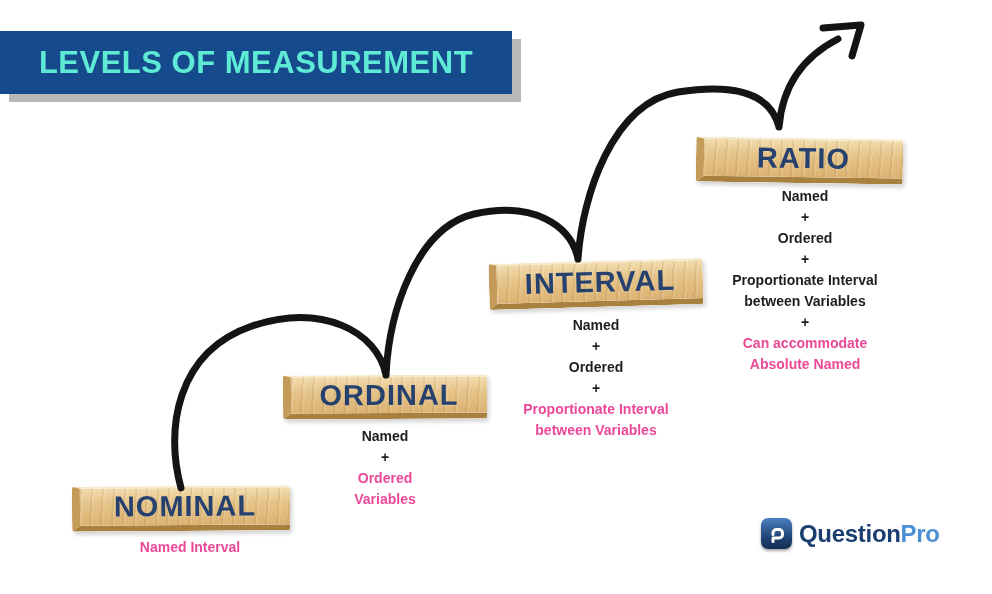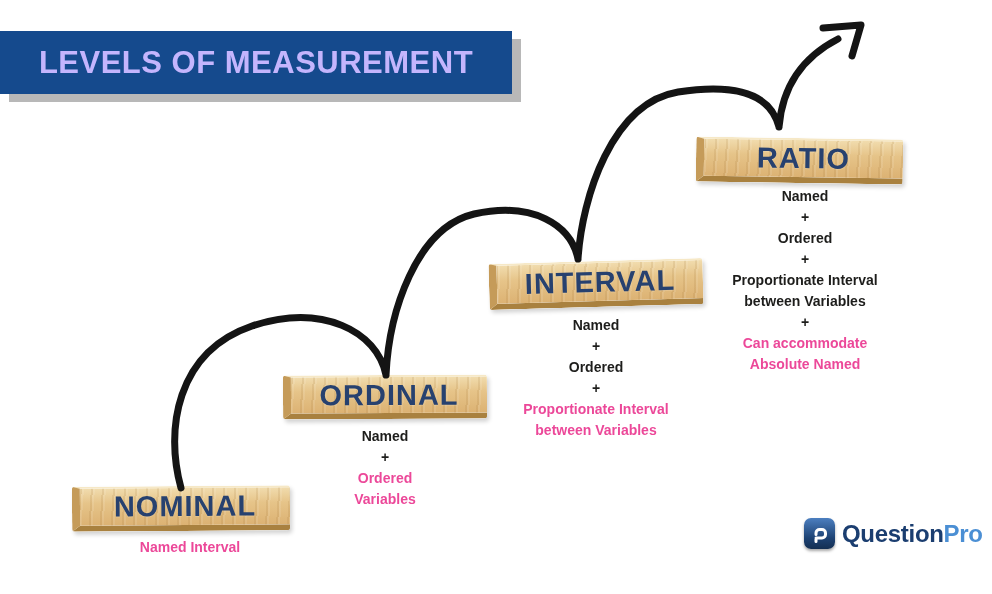--- a/index.html
+++ b/index.html
@@ -10,21 +10,21 @@
 
   
   .banner{
     position:absolute;left:0;top:31px;width:512px;height:63px;
     background:#154a8d;
     box-shadow:9px 8px 0 0 #b8b8b8;
     display:flex;align-items:center;justify-content:center;
     z-index:3;
   }
   .banner-text{
-    color:#c4b5fd;font-size:31px;font-weight:bold;letter-spacing:.5px;
+    color:#5eead4;font-size:31px;font-weight:bold;letter-spacing:.5px;
   }
 
   
   .arrow-svg{position:absolute;left:0;top:0;z-index:4;}
 
   
   .block{
     position:absolute;box-sizing:border-box;z-index:2;
     display:flex;align-items:center;justify-content:center;
     font-weight:bold;font-size:29px;letter-spacing:1px;color:#27416f;
@@ -49,21 +49,21 @@
     font-size:14px;font-weight:bold;line-height:21px;color:#1d1d1b;
   }
   .caption .hl{color:#ec4899;}
   .cap-nominal {left:55px; top:537px;}
   .cap-ordinal {left:250px;top:426px;}
   .cap-interval{left:461px;top:315px;}
   .cap-ratio   {left:670px;top:186px;}
 
   
   .logo{
-    position:absolute;left:804px;top:518px;z-index:3;
+    position:absolute;left:761px;top:518px;z-index:3;
     display:flex;align-items:center;gap:7px;
   }
   .logo-icon{
     width:31px;height:31px;border-radius:7px;flex:0 0 auto;
     background:linear-gradient(180deg,#4c7fc0 0%,#1d4273 65%,#142f52 100%);
     box-shadow:0 2px 3px rgba(0,0,0,.35);
     display:flex;align-items:center;justify-content:center;
   }
   .logo-text{font-size:24px;font-weight:bold;color:#1b3e70;letter-spacing:-.3px;}
   .logo-text .pro{color:#4b8fd4;}

